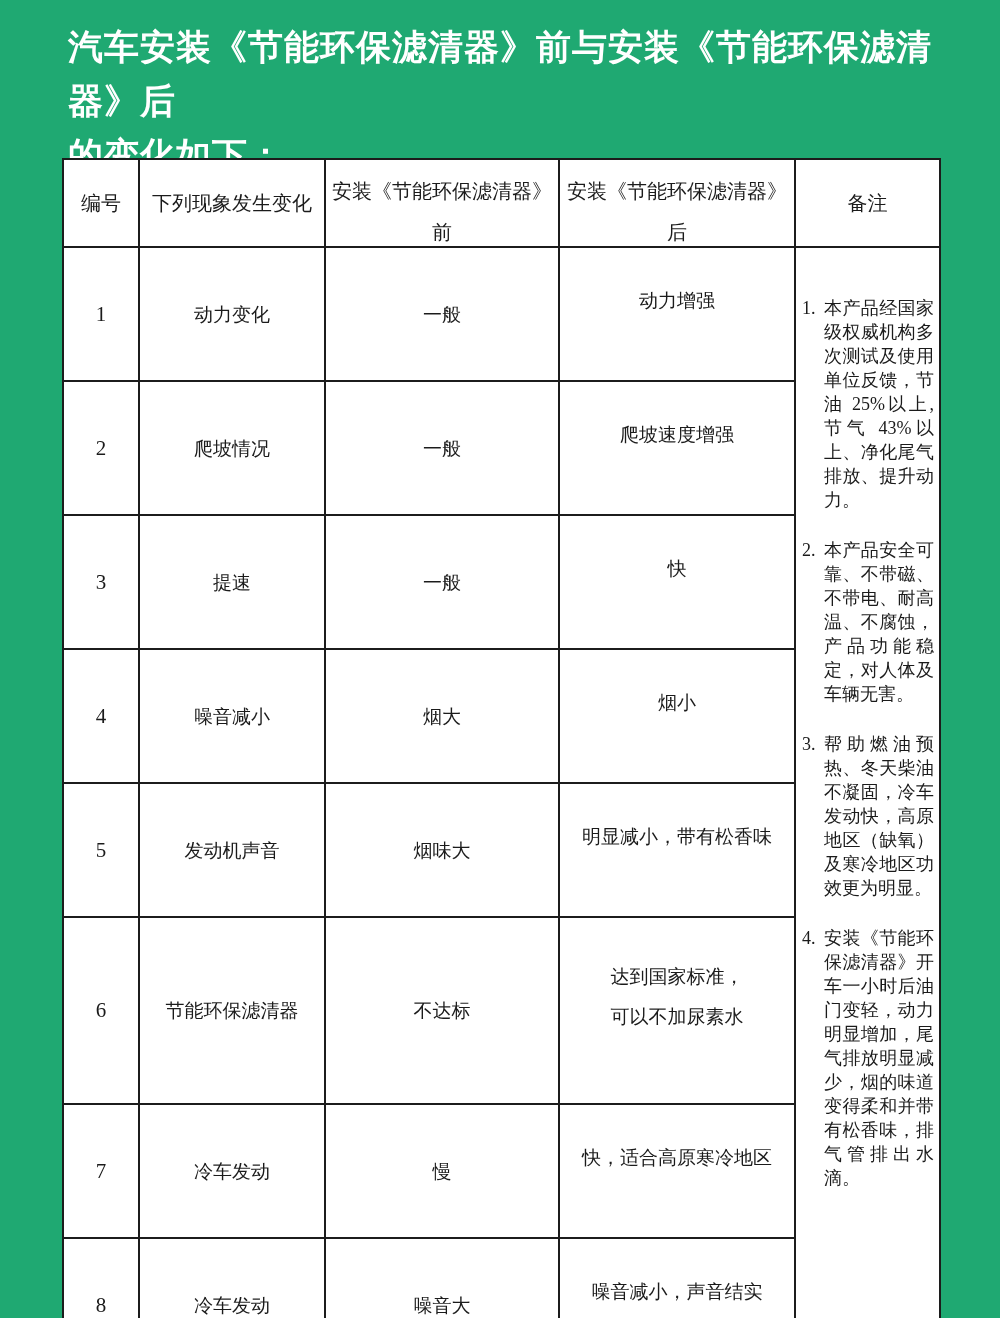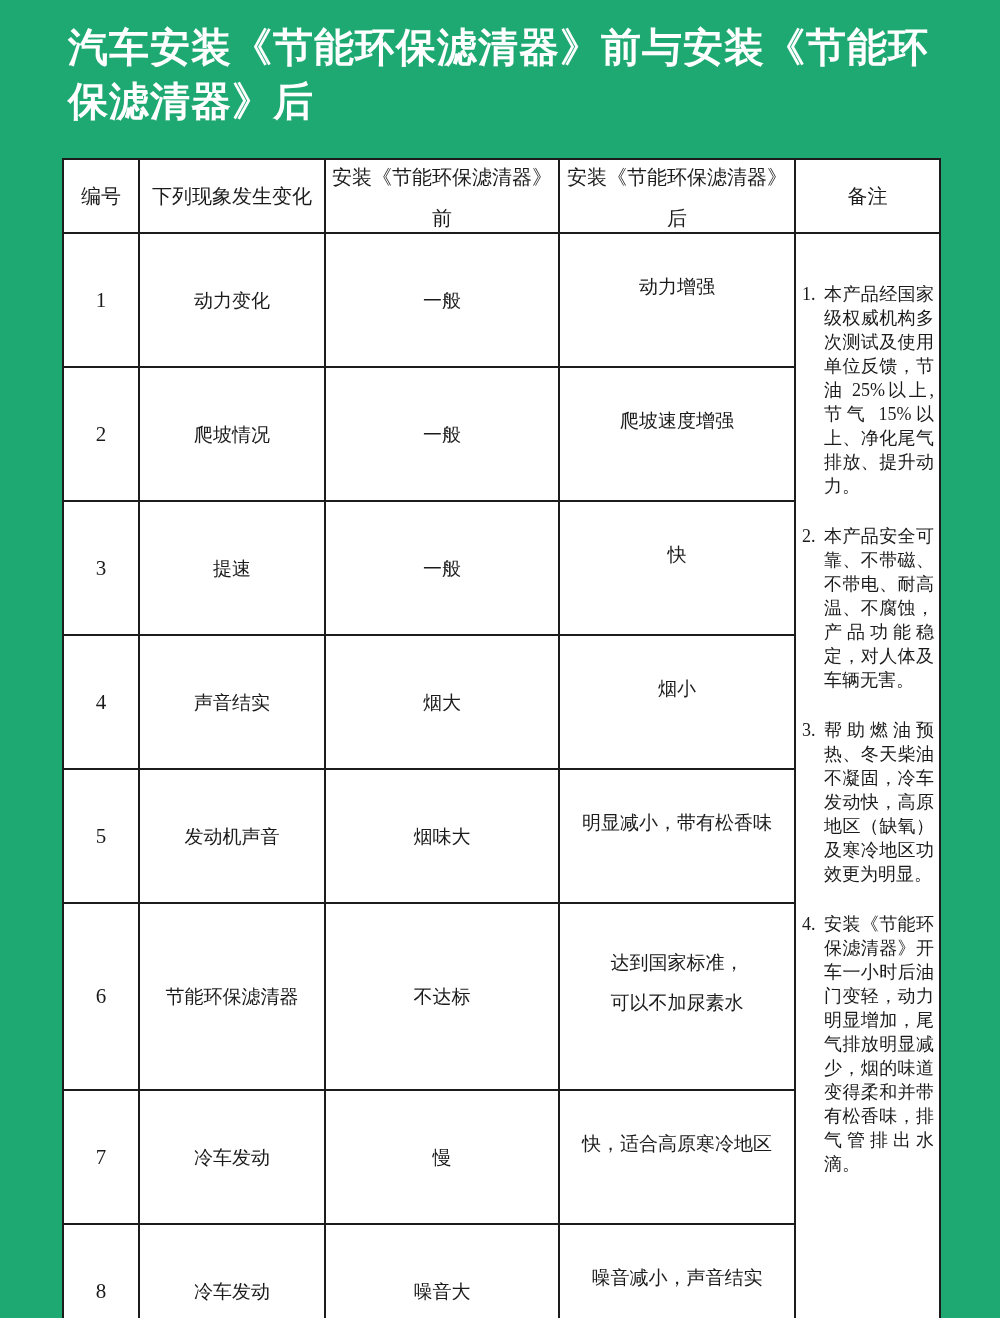--- a/index.html
+++ b/index.html
@@ -11,41 +11,41 @@
     color: #1b1b1b;
     overflow: hidden;
   }
   .title {
     position: absolute;
     left: 68px; top: 20px;
     width: 880px;
     color: #ffffff;
     font-family: "Liberation Sans", "DejaVu Sans", sans-serif;
     font-weight: 700;
-    font-size: 40px;
+    font-size: 35px;
     line-height: 54px;
     letter-spacing: 1px;
   }
   .table-area { position: absolute; left: 62px; top: 158px; }
   table.data-table {
     width: 877px; height: 1127px;
     border-collapse: collapse;
     table-layout: fixed;
     background: #ffffff;
   }
   th, td { border: 2px solid #1c1c1c; }
   thead tr { height: 67px; }
   th {
     font-weight: normal;
     font-size: 20px;
     text-align: center;
     vertical-align: middle;
     padding: 0 2px;
   }
-  th.hdr-two { vertical-align: top; padding-top: 4px; }
+  th.hdr-two { vertical-align: top; padding-top: 18px; }
   th.hdr-two .l2 { margin-top: 14px; }
   td {
     font-size: 19px;
     text-align: center;
     vertical-align: middle;
     white-space: pre-line;
     line-height: 27px;
     padding: 12px 2px;
   }
   td.c-id { font-size: 21px; }
@@ -68,20 +68,21 @@
     text-align: justify;
     margin-bottom: 26px;
   }
   .remark-num { position: absolute; left: 0; top: 0; }
 </style>
 </head>
 <body>
 
 <div class="title">
   <div>汽车安装《节能环保滤清器》前与安装《节能环保滤清器》后</div>
+  <div>的变化如下：</div>
 </div>
 
 <div class="table-area">
   <table class="data-table">
     <colgroup>
       <col style="width:76px">
         <col style="width:186px">
         <col style="width:234px">
         <col style="width:236px">
         <col style="width:145px">
@@ -106,21 +107,21 @@
     <td class="c-id">1</td>
     <td class="c-ph">动力变化</td>
     <td class="c-before">一般</td>
     <td class="c-after">
       <div class="line">动力增强</div>
       
     </td>
 
   <td class="c-remarks" rowspan="16">
     <div class="remark-item">
-      <span class="remark-num">1.</span><span class="remark-text">本产品经国家级权威机构多次测试及使用单位反馈，节油 25%以上,节气 15%以上、净化尾气排放、提升动力。</span>
+      <span class="remark-num">1.</span><span class="remark-text">本产品经国家级权威机构多次测试及使用单位反馈，节油 25%以上,节气 43%以上、净化尾气排放、提升动力。</span>
     </div>
     <div class="remark-item">
       <span class="remark-num">2.</span><span class="remark-text">本产品安全可靠、不带磁、不带电、耐高温、不腐蚀，产品功能稳定，对人体及车辆无害。</span>
     </div>
     <div class="remark-item">
       <span class="remark-num">3.</span><span class="remark-text">帮助燃油预热、冬天柴油不凝固，冷车发动快，高原地区（缺氧）及寒冷地区功效更为明显。</span>
     </div>
     <div class="remark-item">
       <span class="remark-num">4.</span><span class="remark-text">安装《节能环保滤清器》开车一小时后油门变轻，动力明显增加，尾气排放明显减少，烟的味道变得柔和并带有松香味，排气管排出水滴。</span>
     </div>
@@ -142,21 +143,21 @@
     <td class="c-ph">提速</td>
     <td class="c-before">一般</td>
     <td class="c-after">
       <div class="line">快</div>
       
     </td>
   </tr>
 
   <tr>
     <td class="c-id">4</td>
-    <td class="c-ph">声音结实</td>
+    <td class="c-ph">噪音减小</td>
     <td class="c-before">烟大</td>
     <td class="c-after">
       <div class="line">烟小</div>
       
     </td>
   </tr>
 
   <tr>
     <td class="c-id">5</td>
     <td class="c-ph">发动机声音</td>

